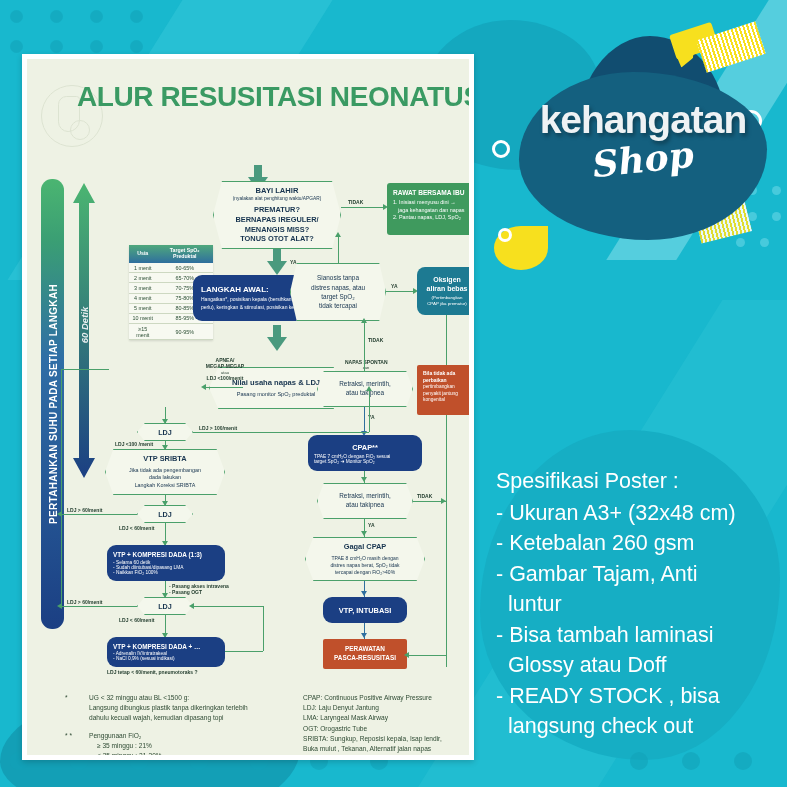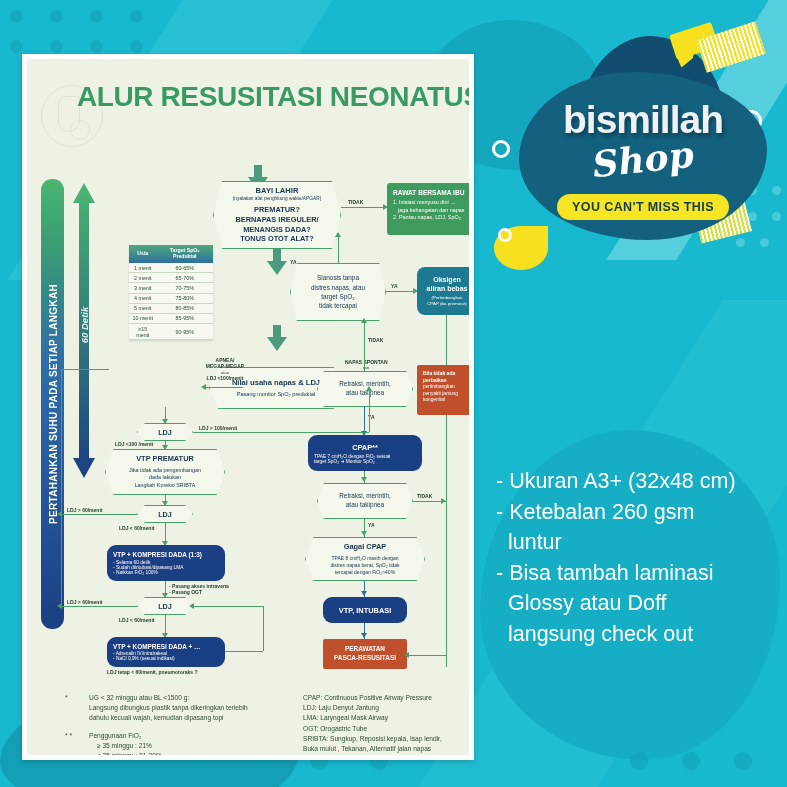--- a/index.html
+++ b/index.html
@@ -277,23 +277,22 @@
   <div class="yellow-brush" style="left:494px;top:226px;width:54px;height:44px;border-radius:50% 0 50% 50%;"></div>
   <div class="ring" style="left:740px;top:110px;width:22px;height:22px;border-color:#ffffff;"></div>
   <div class="ring" style="left:492px;top:140px;width:18px;height:18px;border-color:#ffffff;"></div>
   <div class="ring" style="left:612px;top:140px;width:36px;height:36px;border-color:#b6ecf7;
               border-radius:8px;transform:rotate(45deg);border-width:4px;"></div>
   <div class="ring" style="left:498px;top:228px;width:14px;height:14px;border-color:#ffffff;"></div>
 </div>
 
 <div id="logo-badge">
   <div id="logo-shape"></div>
-  <div id="logo-bismillah">bismillah</div>
+  <div id="logo-bismillah">kehangatan</div>
   <div id="logo-shop">Shop</div>
-  <div id="logo-tagline">YOU CAN'T MISS THIS</div>
 </div>
 
 <div id="poster">
 
   <div id="baby-watermark"></div>
   <div id="poster-title">ALUR RESUSITASI NEONATUS</div>
 
   <div id="bar-suhu">
     <span>PERTAHANKAN SUHU PADA SETIAP LANGKAH</span>
   </div>
@@ -352,41 +351,45 @@
           <td>90-95%</td>
         </tr>
       </tbody>
   </table>
 
   <div class="node nd-hex" style="left:186px;top:122px;width:128px;height:68px;font-size:6.6px;line-height:1.3;">
     <div class="t-title" style="font-size:7.6px;">BAYI LAHIR</div>
     <div class="t-sub" style="font-size:4.8px;">(nyalakan alat penghitung waktu/APGAR)</div>
     <div class="t-title" style="margin-top:3px;font-size:7.4px;">PREMATUR?</div>
     <div class="t-title" style="font-size:7.4px;">BERNAPAS IREGULER/</div>
-    <div class="t-title" style="font-size:7.4px;">MENANGIS DADA?</div>
+    <div class="t-title" style="font-size:7.4px;">MENANGIS MISS?</div>
     <div class="t-title" style="font-size:7.4px;">TONUS OTOT ALAT?</div>
   </div>
 
   <div class="ln" style="left:314px;top:148px;width:44px;height:1px;"></div>
   <div class="arw-right" style="left:356px;top:145px;"></div>
   <div class="lbl" style="left:321px;top:140px;">TIDAK</div>
 
   <div class="node nd-green" style="left:360px;top:124px;width:84px;height:52px;font-size:5.4px;line-height:1.4;">
     <div class="t-title" style="font-size:6.6px;">RAWAT BERSAMA IBU</div>
     <div style="margin-top:2px;">1. Inisiasi menyusu dini →</div>
     <div style="padding-left:5px;">jaga kehangatan dan napas</div>
     <div>2. Pantau napas, LDJ, SpO₂</div>
   </div>
 
   <div class="fat-arrow" style="left:240px;top:190px;">
     <div class="stem"></div>
       <div class="head"></div>
   </div>
   <div class="lbl" style="left:263px;top:200px;">YA</div>
 
+  <div class="node nd-blue" style="left:166px;top:216px;width:150px;height:46px;align-items:flex-start;padding:5px 8px;">
+    <div class="t-title" style="font-size:8px;">LANGKAH AWAL:</div>
+    <div style="font-size:5px;line-height:1.45;text-align:left;margin-top:2px;">Hangatkan*, posisikan kepala (bersihkan jalan napas jika perlu), keringkan &amp; stimulasi, posisikan kembali</div>
+  </div>
 
   <div class="node nd-hex" style="left:263px;top:204px;width:96px;height:58px;font-size:6.4px;line-height:1.45;">
     <div>Sianosis tanpa</div>
     <div>distres napas, atau</div>
     <div>target SpO₂</div>
     <div>tidak tercapai</div>
   </div>
 
   <div class="ln" style="left:359px;top:232px;width:29px;height:1px;"></div>
   <div class="arw-right" style="left:386px;top:229px;"></div>
@@ -450,21 +453,21 @@
   <div class="arw-down-b" style="left:334px;top:372px;"></div>
   <div class="lbl" style="left:341px;top:355px;">YA</div>
 
   <div class="node nd-blue" style="left:281px;top:376px;width:114px;height:36px;padding:4px 6px;">
     <div class="t-title" style="font-size:7.4px;">CPAP**</div>
     <div style="font-size:4.8px;margin-top:2px;align-self:flex-start;">TPAE 7 cmH₂O dengan FiO₂ sesuai</div>
     <div style="font-size:4.8px;align-self:flex-start;">target SpO₂ ➜ Monitor SpO₂</div>
   </div>
 
   <div class="node nd-hex" style="left:78px;top:390px;width:120px;height:46px;line-height:1.4;font-size:5.4px;">
-    <div class="t-title" style="font-size:7.4px;">VTP PREMATUR</div>
+    <div class="t-title" style="font-size:7.4px;">VTP SRIBTA</div>
     <div style="margin-top:2px;">Jika tidak ada pengembangan</div>
     <div>dada lakukan</div>
     <div>Langkah Koreksi SRIBTA</div>
   </div>
 
   <div class="node nd-dia" style="left:110px;top:364px;width:56px;height:18px;font-size:7.2px;">
     <span>LDJ</span>
   </div>
   <div class="ln" style="left:138px;top:348px;width:1px;height:16px;"></div>
   <div class="arw-down" style="left:135px;top:360px;"></div>
@@ -581,21 +584,24 @@
       <div>LMA: Laryngeal Mask Airway</div>
       <div>OGT: Orogastric Tube</div>
       <div>SRIBTA: Sungkup, Reposisi kepala, Isap lendir,</div>
       <div>Buka mulut , Tekanan, Alternatif jalan napas</div>
       <div>TPAE : Tekanan Puncak Akhir Ekspirasi</div>
     </div>
 
 </div>
 
 <div id="spec">
+  <div class="hd">Spesifikasi Poster :</div>
   <div id="spec-items">
       <div>- Ukuran A3+ (32x48 cm)</div>
       <div>- Ketebalan 260 gsm</div>
+      <div>- Gambar Tajam,  Anti</div>
       <div>&nbsp; luntur</div>
       <div>- Bisa tambah laminasi</div>
       <div>&nbsp; Glossy atau Doff</div>
+      <div>- READY STOCK , bisa</div>
       <div>&nbsp; langsung check out</div>
     </div>
 </div>
 
 </body></html>

